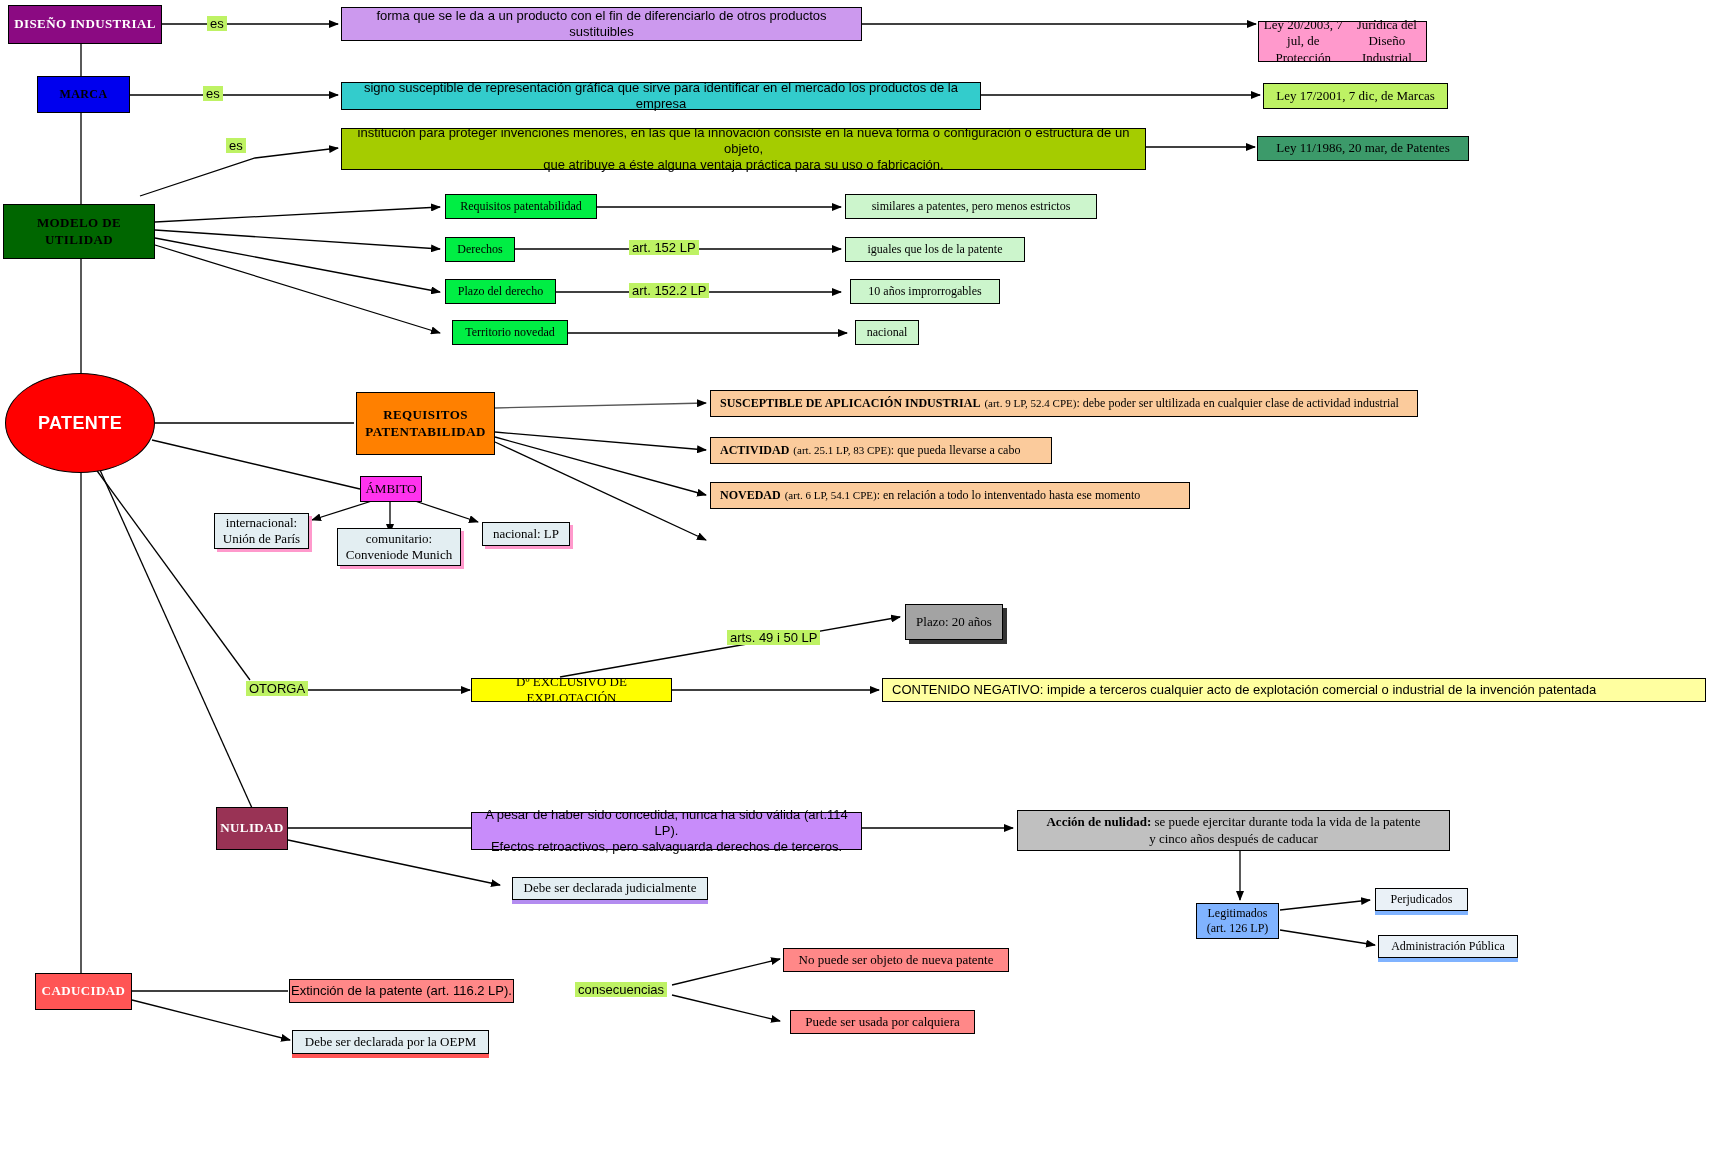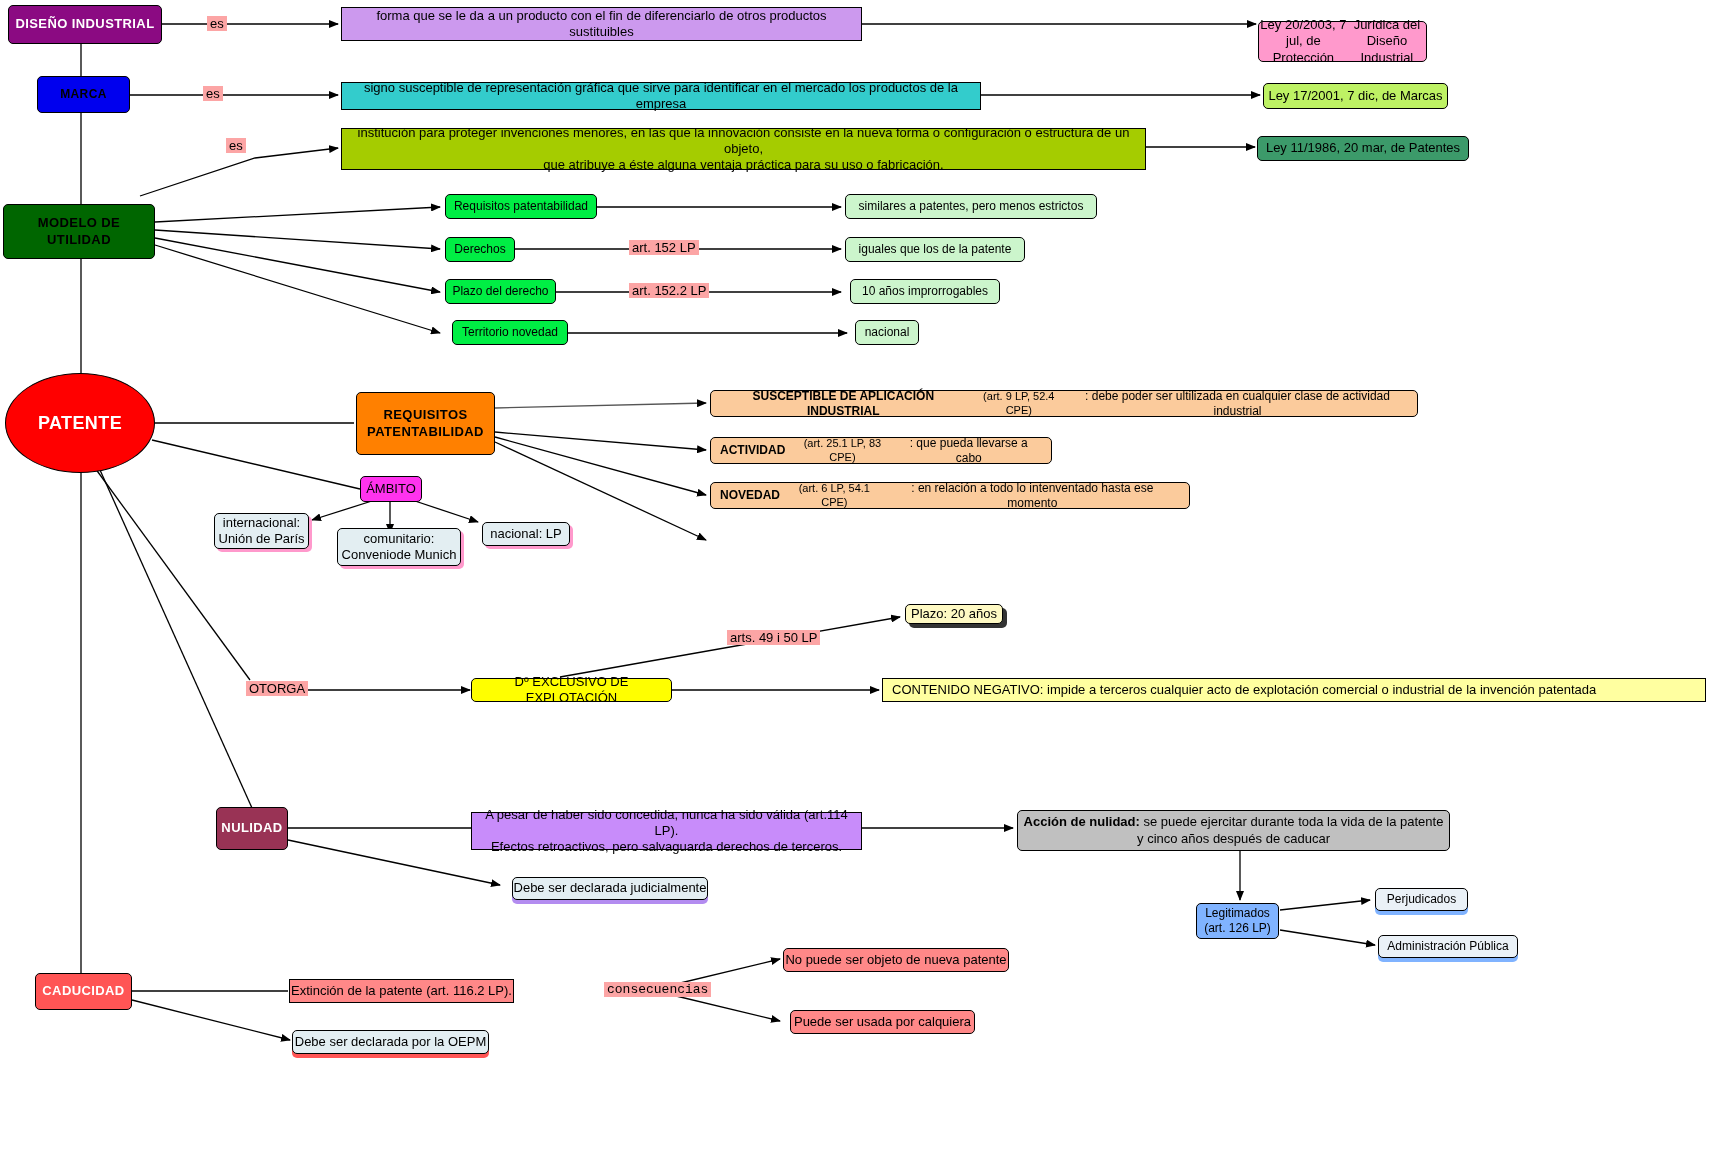--- a/index.html
+++ b/index.html
@@ -1,24 +1,24 @@
 <!DOCTYPE html>
 <html><head>
 <meta charset="utf-8">
 <style>
   html,body{margin:0;padding:0;background:#ffffff;}
   body{font-family:"Liberation Sans", sans-serif;}
   #canvas{position:relative;width:1711px;height:1162px;background:#fff;overflow:hidden;}
   svg#edges{position:absolute;left:0;top:0;width:1711px;height:1162px;pointer-events:none;}
   .node{position:absolute;box-sizing:border-box;display:flex;align-items:center;justify-content:center;
         text-align:center;line-height:1.25;color:#000;}
-  .rounded{border-radius:5px;}
+  .rounded{border-radius:0;font-family:Liberation Serif, serif;}
   .bdr{border:1.5px solid #000;}
   .shadow{box-shadow:4px 4px 0 rgba(0,0,0,.45);}
-  .lbl{position:absolute;font-size:13px;color:#000;background:#fca5a5;padding:0 3px;white-space:nowrap;}
+  .lbl{position:absolute;font-size:13px;color:#000;background:#bef264;padding:0 3px;white-space:nowrap;}
   .b{font-weight:bold;}
   .cond{font-size:11px;}
   
   .cap{font-weight:bold;letter-spacing:.4px;}
   .ellipse{border-radius:50%;}
   .textnode{font-size:13px;}
   .small{font-size:12px;}
 </style>
 </head>
 <body>
@@ -93,21 +93,21 @@
     </g>
   </svg>
 
   <div class="lbl" style="left:207px;top:16px;">es</div>
   <div class="lbl" style="left:203px;top:86px;">es</div>
   <div class="lbl" style="left:226px;top:138px;">es</div>
   <div class="lbl" style="left:629px;top:240px;">art. 152 LP</div>
   <div class="lbl" style="left:629px;top:283px;">art. 152.2 LP</div>
   <div class="lbl" style="left:727px;top:630px;">arts. 49 i 50 LP</div>
   <div class="lbl" style="left:246px;top:681px;">OTORGA</div>
-  <div class="lbl" style="left:604px;top:982px;font-family:Liberation Mono, monospace;">consecuencias</div>
+  <div class="lbl" style="left:575px;top:982px;">consecuencias</div>
 
   <div class="node rounded bdr cap" style="left:8px;top:5px;width:154px;height:39px;background:#8B0A82;color:#fff;font-size:13px;">DISEÑO INDUSTRIAL</div>
 
   <div class="node bdr textnode" style="left:341px;top:7px;width:521px;height:34px;background:#CC99EE;justify-content:flex-start;padding:0 8px;font-size:13px;">forma que se le da a un producto con el fin de diferenciarlo de otros productos sustituibles</div>
 
   <div class="node rounded bdr textnode" style="left:1258px;top:21px;width:169px;height:41px;background:#FF99CC;flex-direction:row;font-size:13px;">
     <span>Ley 20/2003, 7 jul, de Protección</span>
     <span>Jurídica del Diseño Industrial</span>
   </div>
 
@@ -171,21 +171,21 @@
     <span>Unión de París</span>
   </div>
 
   <div class="node rounded bdr" style="left:337px;top:528px;width:124px;height:38px;background:#E3EEF2;flex-direction:column;font-size:13px;box-shadow:3px 3px 0 #FF99CC;">
     <span>comunitario:</span>
     <span>Conveniode Munich</span>
   </div>
 
   <div class="node rounded bdr" style="left:482px;top:522px;width:88px;height:24px;background:#E3EEF2;font-size:13px;box-shadow:3px 3px 0 #FF99CC;">nacional: LP</div>
 
-  <div class="node rounded bdr" style="left:905px;top:604px;width:98px;height:20px;background:#fef9c3;font-size:13px;box-shadow:4px 4px 0 #333;">Plazo: 20 años</div>
+  <div class="node rounded bdr" style="left:905px;top:604px;width:98px;height:36px;background:#a3a3a3;font-size:13px;box-shadow:4px 4px 0 #333;">Plazo: 20 años</div>
 
   <div class="node rounded bdr" style="left:471px;top:678px;width:201px;height:24px;background:#FFFF00;font-size:13px;">Dº EXCLUSIVO DE EXPLOTACIÓN</div>
 
   <div class="node bdr" style="left:882px;top:678px;width:824px;height:24px;background:#FFFFA0;justify-content:flex-start;padding:0 9px;font-size:13px;">CONTENIDO NEGATIVO: impide a terceros cualquier acto de explotación comercial o industrial de la invención patentada</div>
 
   <div class="node rounded bdr cap" style="left:216px;top:807px;width:72px;height:43px;background:#993355;color:#fff;font-size:13px;">NULIDAD</div>
 
   <div class="node bdr" style="left:471px;top:812px;width:391px;height:38px;background:#C88CFA;flex-direction:column;font-size:13px;">
     <span>A pesar de haber sido concedida, nunca ha sido válida (art.114 LP).</span>
     <span>Efectos retroactivos, pero salvaguarda derechos de terceros.</span>

